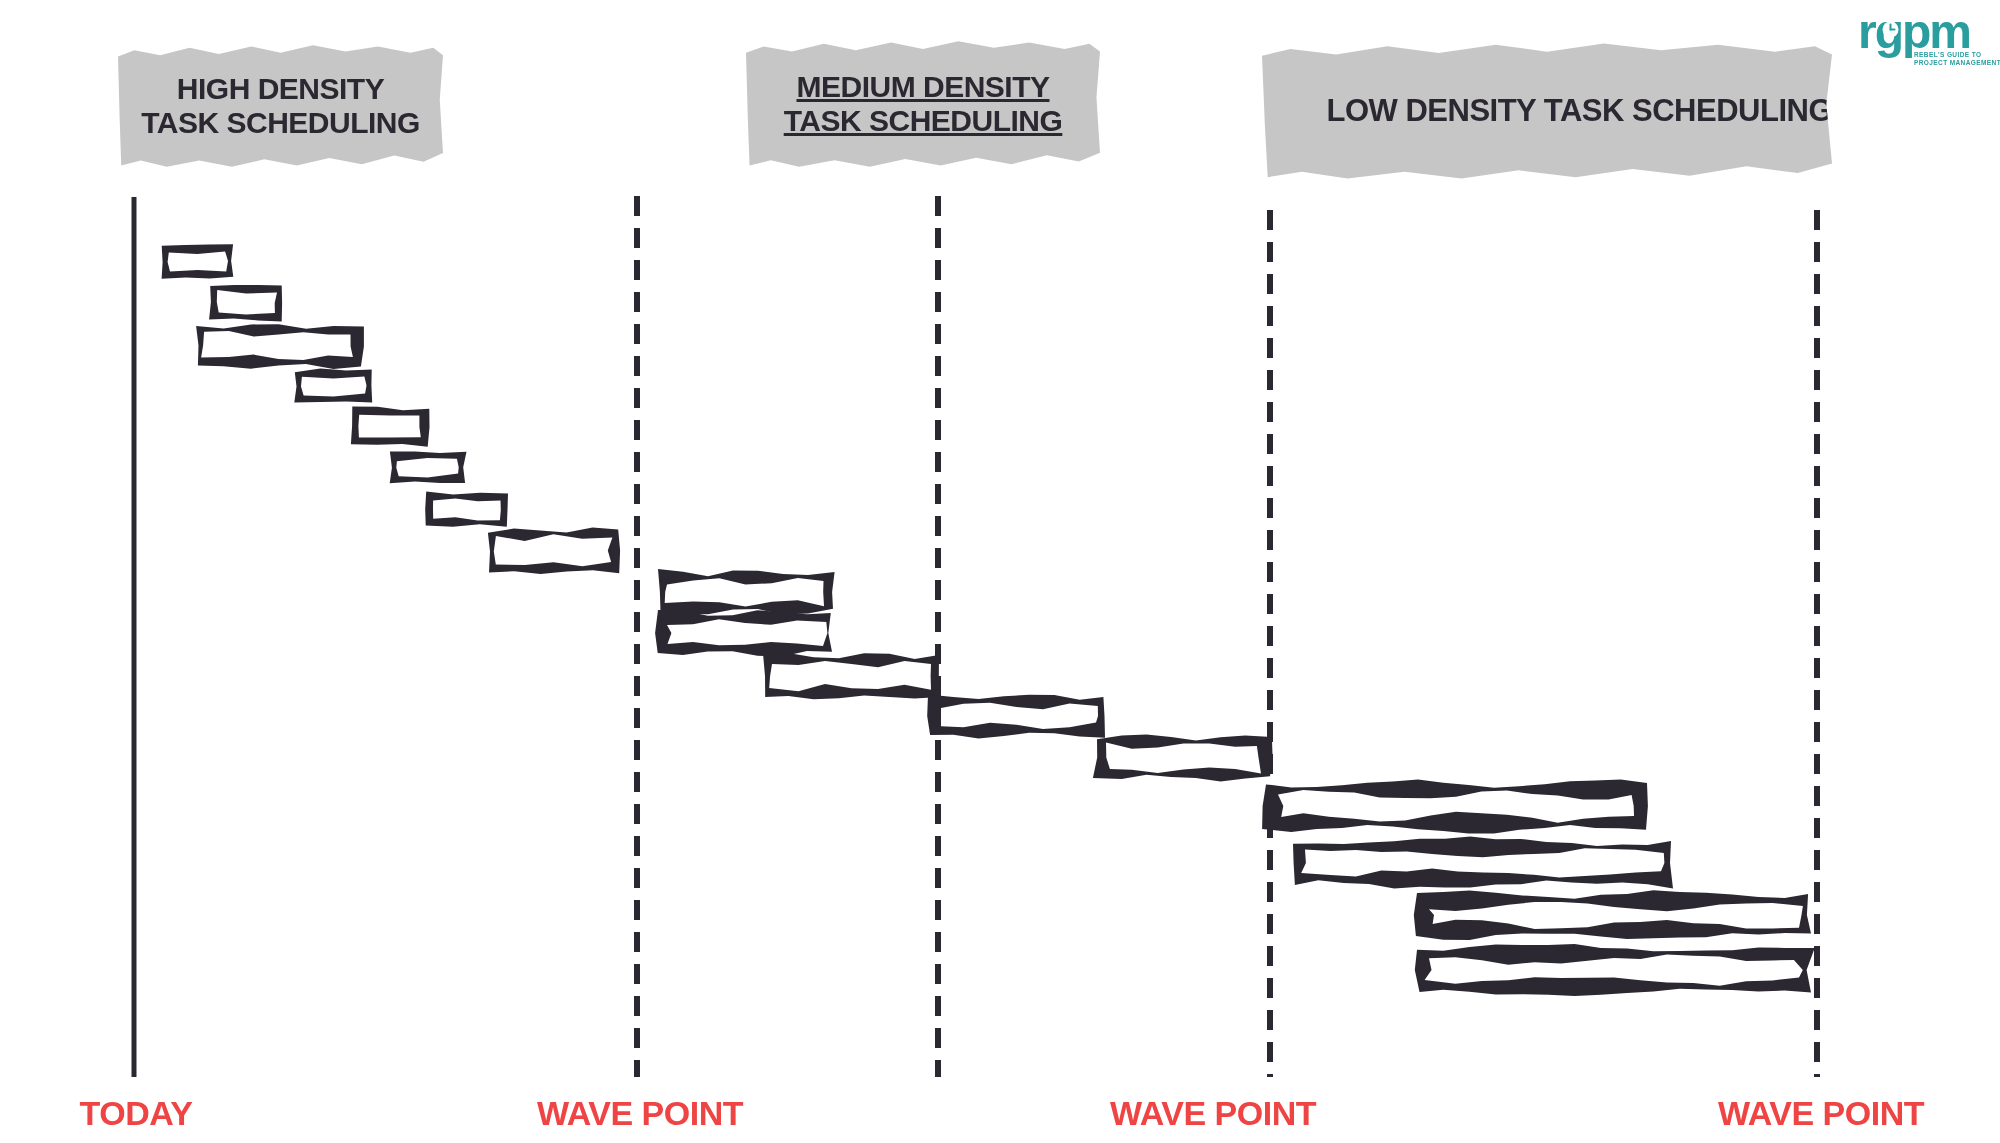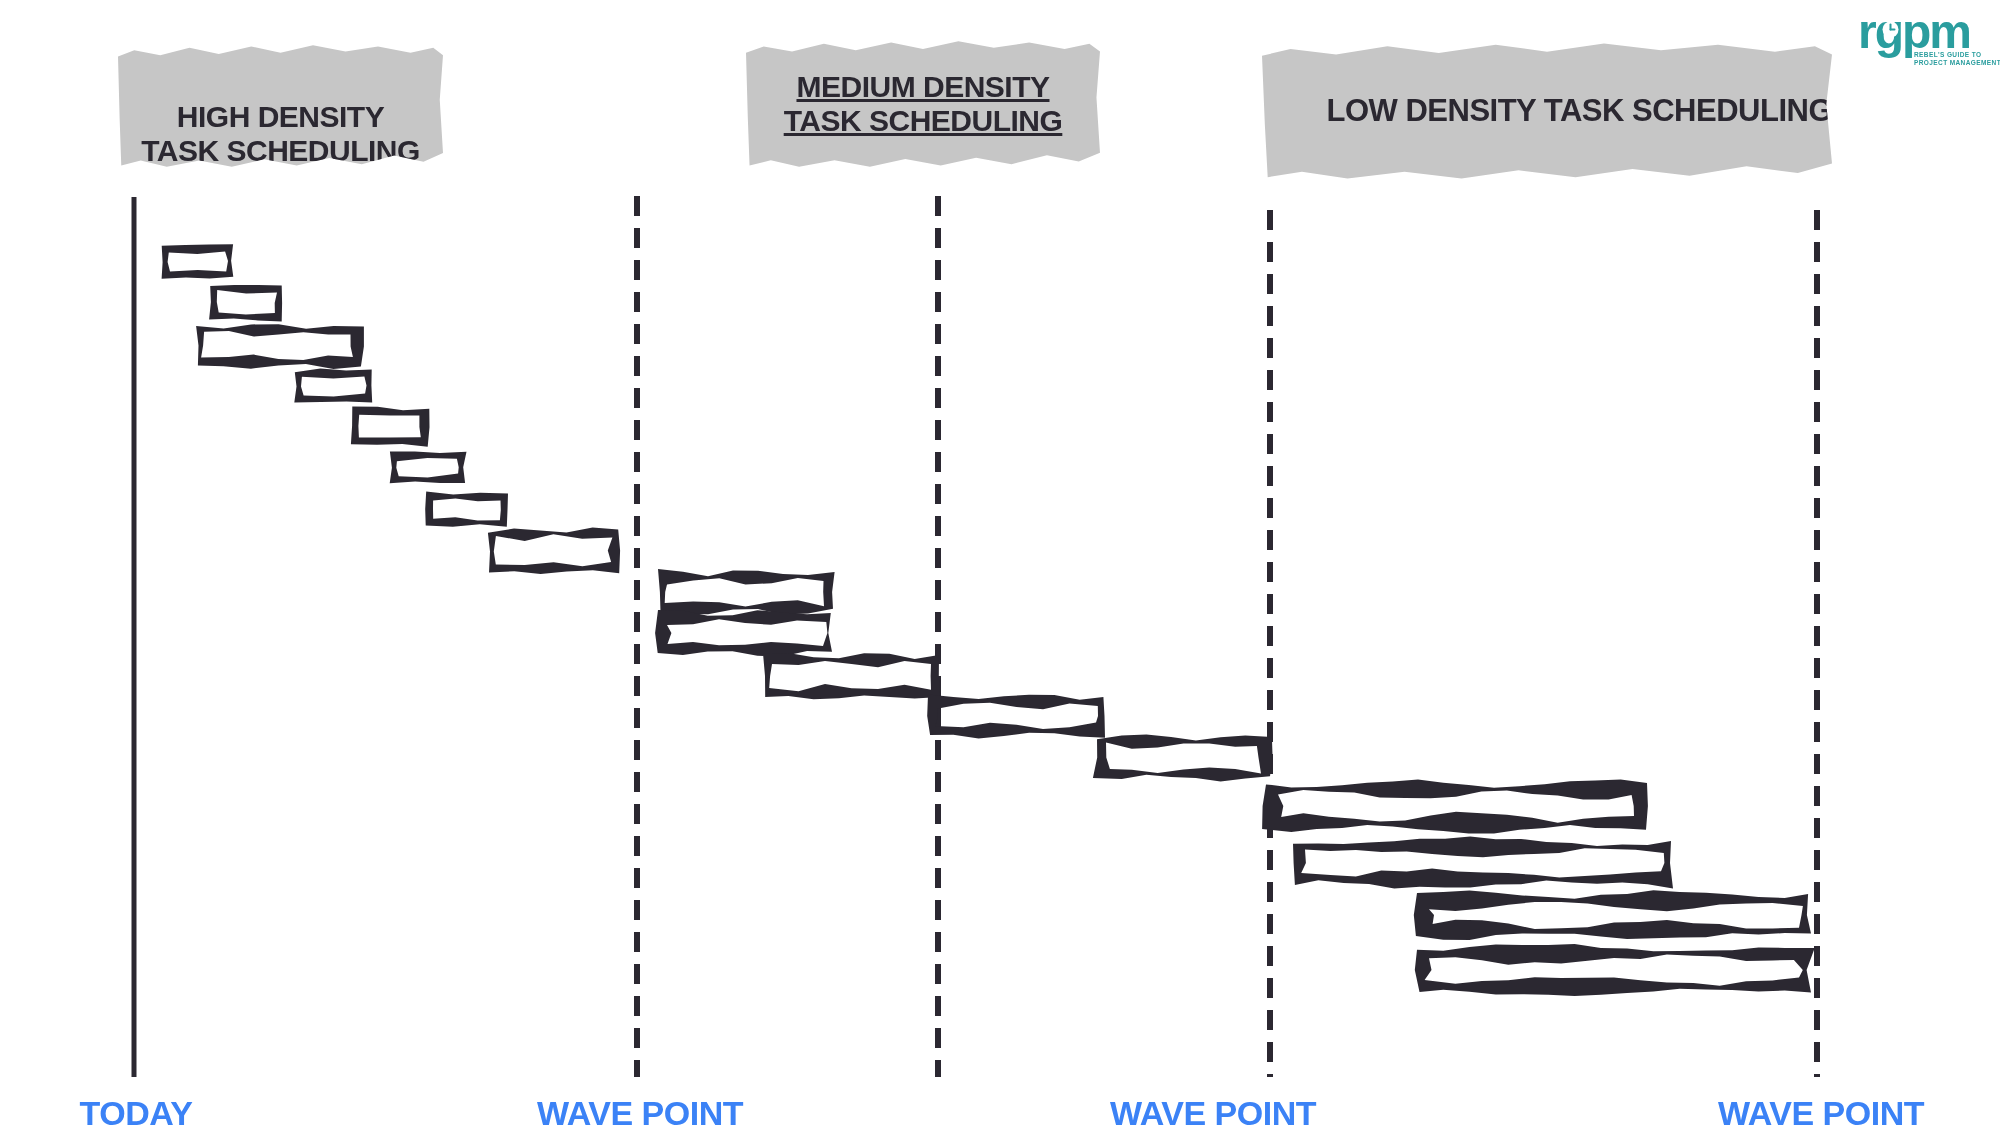--- a/index.html
+++ b/index.html
@@ -16,27 +16,27 @@
     font-weight:bold;
     display:flex;flex-direction:column;align-items:center;justify-content:center;
     text-align:center;
     letter-spacing:-0.5px;
   }
   .torn{
     clip-path:polygon(0% 10%, 5% 5%, 13% 9%, 22% 3%, 31% 8%, 41% 2%, 50% 7%, 60% 1%,
       70% 6%, 80% 2%, 90% 7%, 97% 3%, 100% 9%, 99% 45%, 100% 88%, 94% 95%, 85% 90%,
       75% 97%, 65% 92%, 55% 98%, 45% 93%, 35% 99%, 25% 94%, 15% 99%, 7% 94%, 1% 98%, 0.5% 60%);
   }
-  .header-high{left:118px;top:44px;width:325px;height:124px;font-size:30px;line-height:34px;justify-content:flex-end;}
+  .header-high{left:118px;top:44px;width:325px;height:124px;font-size:30px;line-height:34px;}
   .header-medium{left:746px;top:40px;width:354px;height:128px;font-size:30px;line-height:34px;text-decoration:underline;}
   .header-low{left:1262px;top:42px;width:570px;height:138px;font-size:31px;align-items:flex-end;}
 
   .axis-label{
     position:absolute;top:1094px;transform:translateX(-50%);
-    font-size:34px;font-weight:bold;color:#3b82f6;letter-spacing:-0.5px;white-space:nowrap;
+    font-size:34px;font-weight:bold;color:#ef4444;letter-spacing:-0.5px;white-space:nowrap;
   }
   .label-today{left:136px;}
   .label-wave1{left:640px;}
   .label-wave2{left:1213px;}
   .label-wave3{left:1821px;}
 
   .logo{position:absolute;left:1858px;top:8px;width:136px;height:66px;color:#2A9D9E;}
   .logo-text{font-size:48px;font-weight:bold;letter-spacing:-2px;line-height:1;display:block;}
   .logo-clock{position:absolute;left:24px;top:13px;}
   .logo-tagline{

